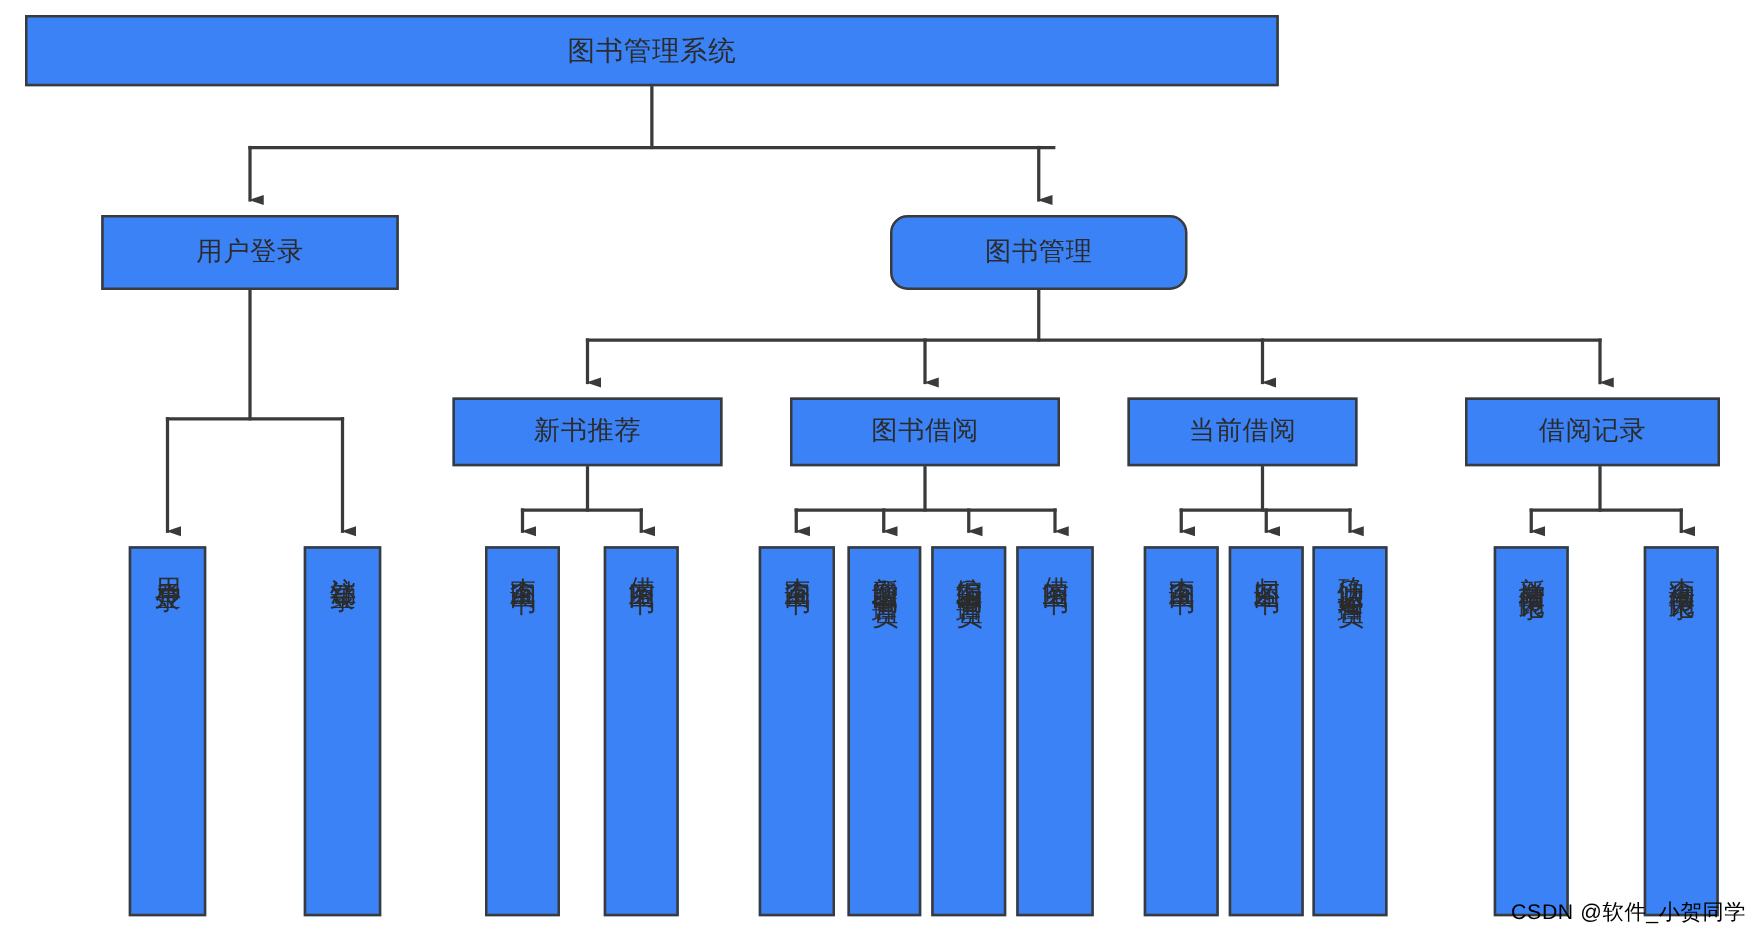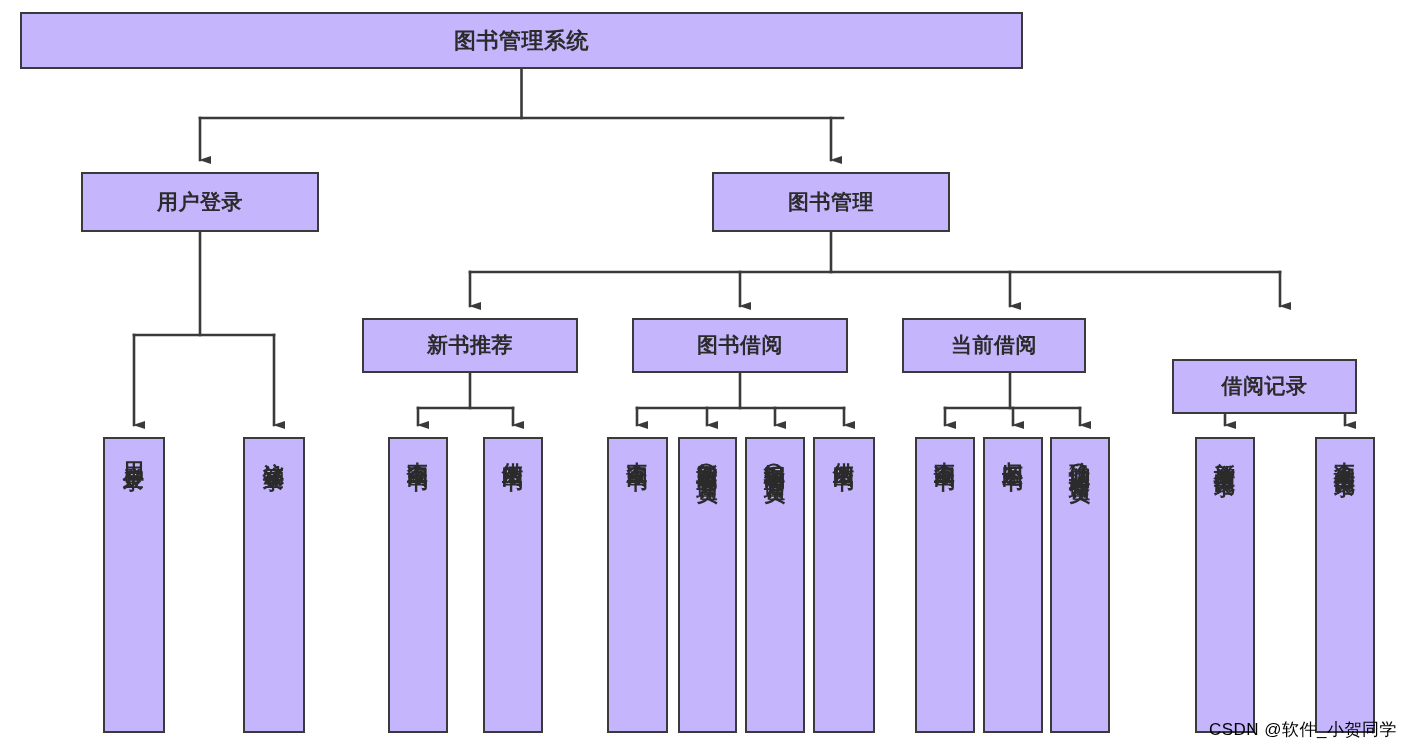--- a/index.html
+++ b/index.html
@@ -17,27 +17,26 @@
   #diagram-root {
     position: absolute;
     left: 0;
     top: 0;
     width: 1405px;
     height: 747px;
   }
   .node-box {
     position: absolute;
     box-sizing: border-box;
-    background: #c4b5fd;
+    background: #3b82f6;
     border: 2px solid #3a3a3a;
     display: flex;
     align-items: center;
     justify-content: center;
     overflow: hidden;
-    font-weight: bold;
   }
   .node-label {
     font-family: "Liberation Sans", sans-serif;
     color: #2b2b2b;
     line-height: 1.18;
     text-align: center;
     white-space: pre-line;
     letter-spacing: 0.5px;
   }
   .node-h .node-label {
@@ -133,34 +132,34 @@
     </g>
   </svg>
 
   <div class="node-box node-h node-root" style="left:20px; top:12px; width:1003px; height:57px;">
     <span class="node-label">图书管理系统</span>
   </div>
 
   <div class="node-box node-h" style="left:81px; top:172px; width:238px; height:60px;">
     <span class="node-label">用户登录</span>
   </div>
-  <div class="node-box node-h" style="left:712px; top:172px; width:238px; height:60px;">
+  <div class="node-box node-h" style="left:712px; top:172px; width:238px; height:60px;border-radius:14px;">
     <span class="node-label">图书管理</span>
   </div>
 
   <div class="node-box node-h" style="left:362px; top:318px; width:216px; height:55px;">
     <span class="node-label">新书推荐</span>
   </div>
   <div class="node-box node-h" style="left:632px; top:318px; width:216px; height:55px;">
     <span class="node-label">图书借阅</span>
   </div>
   <div class="node-box node-h" style="left:902px; top:318px; width:184px; height:55px;">
     <span class="node-label">当前借阅</span>
   </div>
-  <div class="node-box node-h" style="left:1172px; top:318px; width:185px; height:55px;margin-top:41px;">
+  <div class="node-box node-h" style="left:1172px; top:318px; width:204px; height:55px;">
     <span class="node-label">借阅记录</span>
   </div>
 
   <div class="node-box node-v" style="left:103px; top:437px; width:62px; height:296px;">
     <span class="node-label">用户登录</span>
   </div>
   <div class="node-box node-v" style="left:243px; top:437px; width:62px; height:296px;">
     <span class="node-label">注销登录</span>
   </div>
   <div class="node-box node-v" style="left:388px; top:437px; width:60px; height:296px;">

